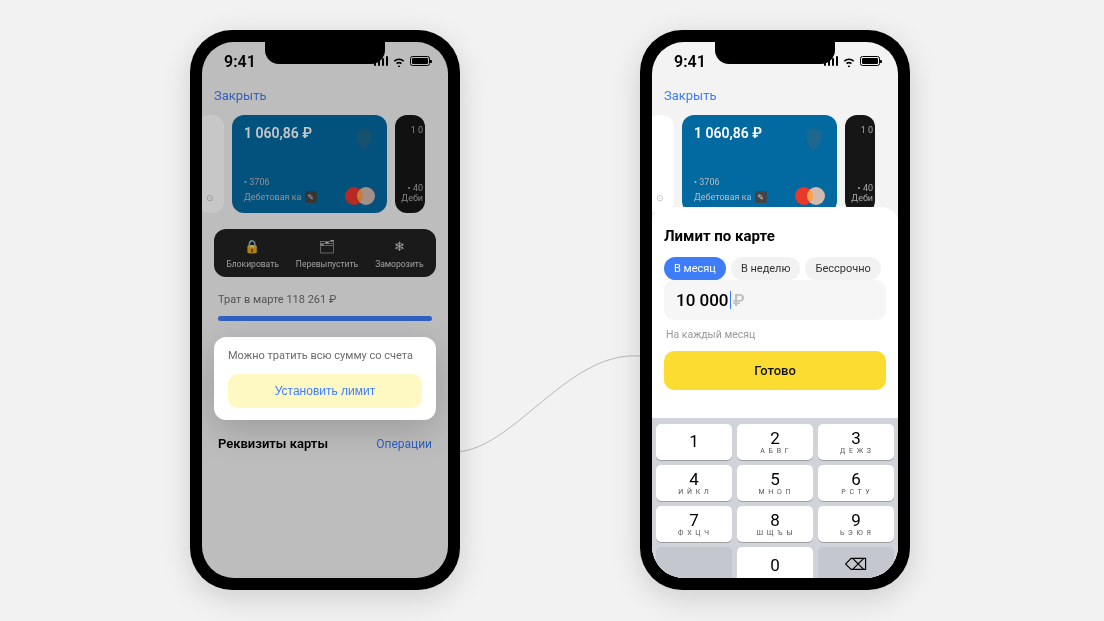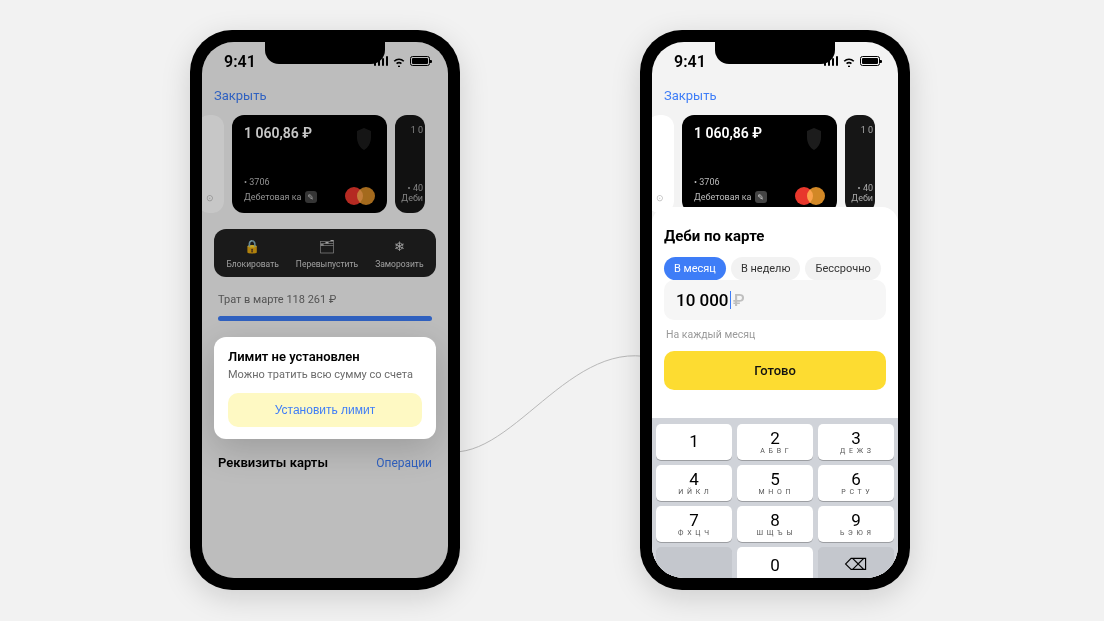--- a/index.html
+++ b/index.html
@@ -85,21 +85,21 @@
   
   .cards-row {
     display: flex;
     gap: 8px;
     padding: 6px 0 6px 24px;
     width: 320px; 
   }
   .credit-card {
     width: 155px;
     height: 98px;
-    background: #000000;
+    background: #0369a1;
     border-radius: 12px;
     color: #d4d4d4;
     font-size: 9px;
     padding: 10px 12px;
     position: relative;
     flex: 0 0 auto;
     overflow: hidden;
   }
   .cc-balance { font-size: 14px; font-weight: 600; color: #fff; }
   .cc-num { position: absolute; bottom: 26px; left: 12px; font-size: 9px; color:#bbb;}
@@ -350,21 +350,20 @@
       <span>Заморозить</span>
     </div>
   </div>
 
   <div class="block-flat" style="margin:4px 14px 8px;">
     <div class="block-sub">Трат в марте 118 261 ₽</div>
     <div class="progress"></div>
   </div>
 
   <div class="block elevated">
-    <h3>Лимит не установлен</h3>
     <div class="block-sub">Можно тратить всю сумму со счета</div>
     <button class="block-btn">Установить лимит</button>
   </div>
 
   <div class="block-flat" style="margin:6px 14px;">
     <div class="row-between">
       <h3 style="font-size:13px;font-weight:600;">Реквизиты карты</h3>
       <span class="link-sm">Операции</span>
     </div>
   </div>
@@ -417,21 +416,21 @@
     <div class="cc-partial2">
       <span>1 0</span>
       <div>
         <span style="display:block;">• 40</span>
         <span style="display:block;">Деби</span>
       </div>
     </div>
   </div>
 
   <div class="sheet">
-    <h2>Деби по карте</h2>
+    <h2>Лимит по карте</h2>
     <div class="chips">
       <div class="chip active">В месяц</div>
       <div class="chip">В неделю</div>
       <div class="chip">Бессрочно</div>
     </div>
     <div class="amount-input">
       <span>10 000</span>
           <span class="amount-cursor"></span>
           <span class="amount-currency">₽</span>
     </div>

